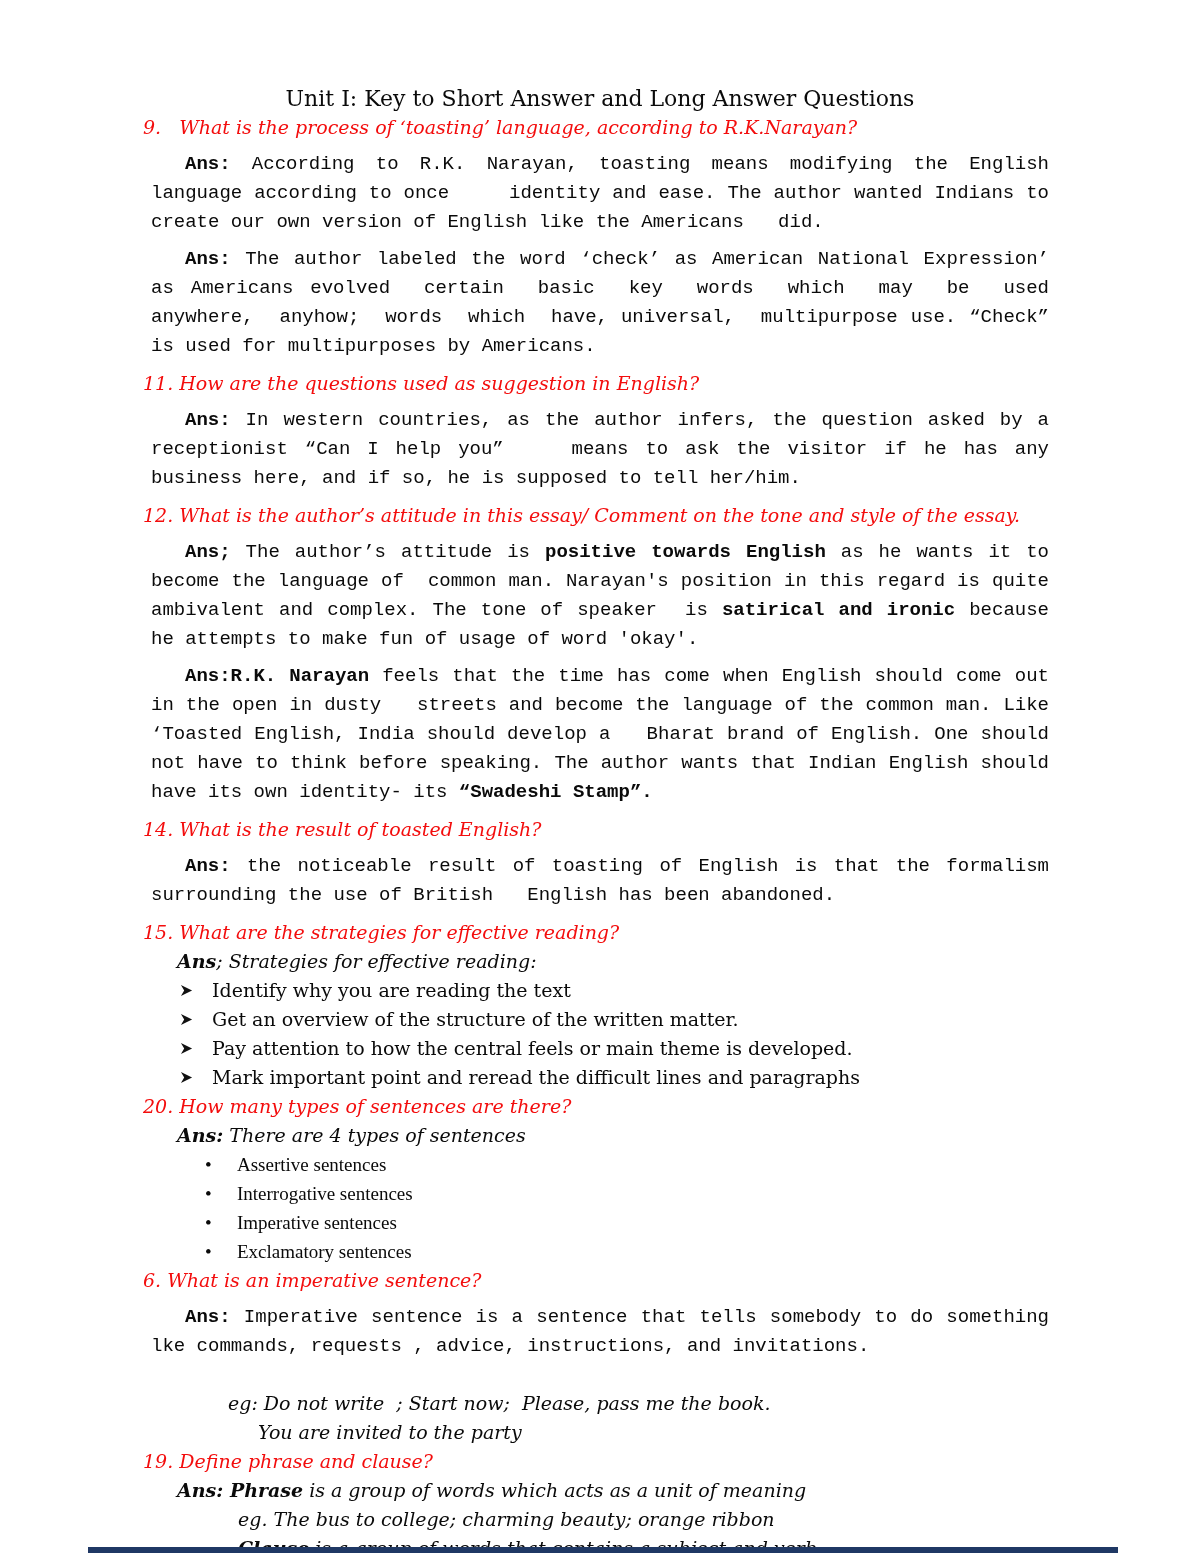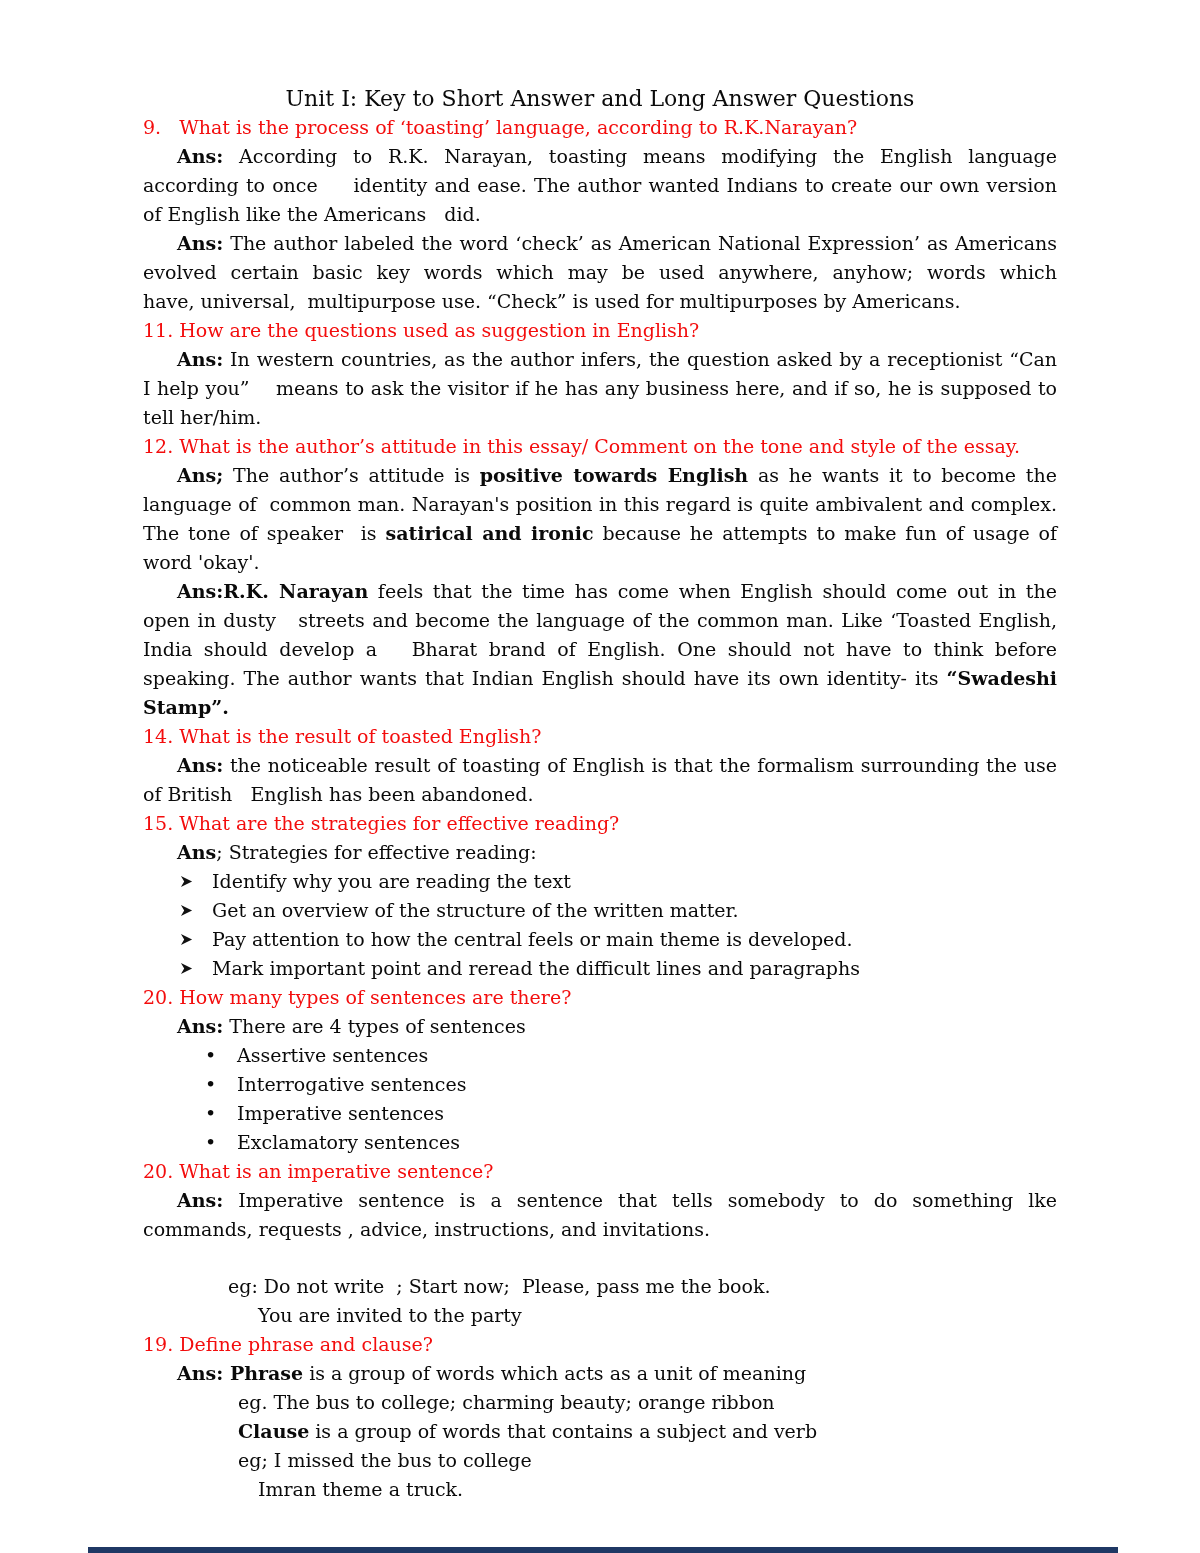--- a/index.html
+++ b/index.html
@@ -11,32 +11,32 @@
     width:1200px;height:1553px;position:relative;overflow:hidden;
     font-family:"DejaVu Serif","Liberation Serif",serif;
     font-size:19px;line-height:29px;color:var(--ink);
   }
   .page{padding:84px 143px 0 143px;}
   .title{
     text-align:center;font-weight:normal;font-size:22px;
     white-space:pre-wrap;
   }
   .q{color:var(--red);white-space:pre-wrap;}
-  .para{margin:0;text-align:justify;text-indent:34px;white-space:pre-wrap;}
-  .line{white-space:pre-wrap;}
+  .para{margin:8px;text-align:justify;text-indent:34px;white-space:pre-wrap;font-family:Liberation Mono, monospace;}
+  .line{white-space:pre-wrap;font-style:italic;}
   .ind1{padding-left:34px;}
   .ind2{padding-left:85px;margin-top:28px;}
   .ind3{padding-left:95px;}
   .ind4{padding-left:115px;}
   .seg-b{font-weight:bold;}
   .seg-red{color:var(--red);}
   .arrow-item{padding-left:37px;}
   .arrow-item .marker{display:inline-block;width:32px;}
   .arrow-item .marker svg{vertical-align:baseline;}
-  .bullet-item{padding-left:62px;}
+  .bullet-item{padding-left:62px;font-family:Liberation Serif, serif;}
   .bullet-item .marker{display:inline-block;width:32px;}
   .edge-bar{
     position:absolute;left:88px;bottom:0;width:1030px;height:6px;
     background:#1f3864;
   }
 </style>
 </head>
 <body>
 
 <div class="page">
@@ -65,21 +65,21 @@
           </svg></span><span>Pay attention to how the central feels or main theme is developed.</span></div>
       <div class="arrow-item"><span class="marker"><svg width="13" height="13" viewBox="0 0 14 14">
             <path d="M1 1 L13 7 L1 13 L4.5 7 Z" fill="#111"></path>
           </svg></span><span>Mark important point and reread the difficult lines and paragraphs</span></div>
       <div class="line q"><span class="seg seg-red">20. How many types of sentences are there?</span></div>
       <div class="line ind1"><span class="seg seg-b">Ans:</span><span class="seg"> There are 4 types of sentences</span></div>
       <div class="bullet-item"><span class="marker">•</span><span>Assertive sentences</span></div>
       <div class="bullet-item"><span class="marker">•</span><span>Interrogative sentences</span></div>
       <div class="bullet-item"><span class="marker">•</span><span>Imperative sentences</span></div>
       <div class="bullet-item"><span class="marker">•</span><span>Exclamatory sentences</span></div>
-      <div class="line q"><span class="seg seg-red">20. What is an imperative sentence?</span></div>
+      <div class="line q"><span class="seg seg-red">6. What is an imperative sentence?</span></div>
       <p class="para"><span class="seg seg-b">Ans:</span><span class="seg"> Imperative sentence is a sentence that tells somebody to do something lke commands, requests , advice, instructions, and invitations.</span></p>
       <div class="line ind2"><span class="seg">eg: Do not write  ; Start now;  Please, pass me the book.</span></div>
       <div class="line ind4"><span class="seg">You are invited to the party</span></div>
       <div class="line q"><span class="seg seg-red">19. Define phrase and clause</span><span class="seg">?</span></div>
       <div class="line ind1"><span class="seg seg-b">Ans: Phrase</span><span class="seg"> is a group of words which acts as a unit of meaning</span></div>
       <div class="line ind3"><span class="seg">eg. The bus to college; charming beauty; orange ribbon</span></div>
       <div class="line ind3"><span class="seg seg-b">Clause</span><span class="seg"> is a group of words that contains a subject and verb</span></div>
       <div class="line ind3"><span class="seg">eg; I missed the bus to college</span></div>
       <div class="line ind4"><span class="seg">Imran theme a truck.</span></div>
     </div>

